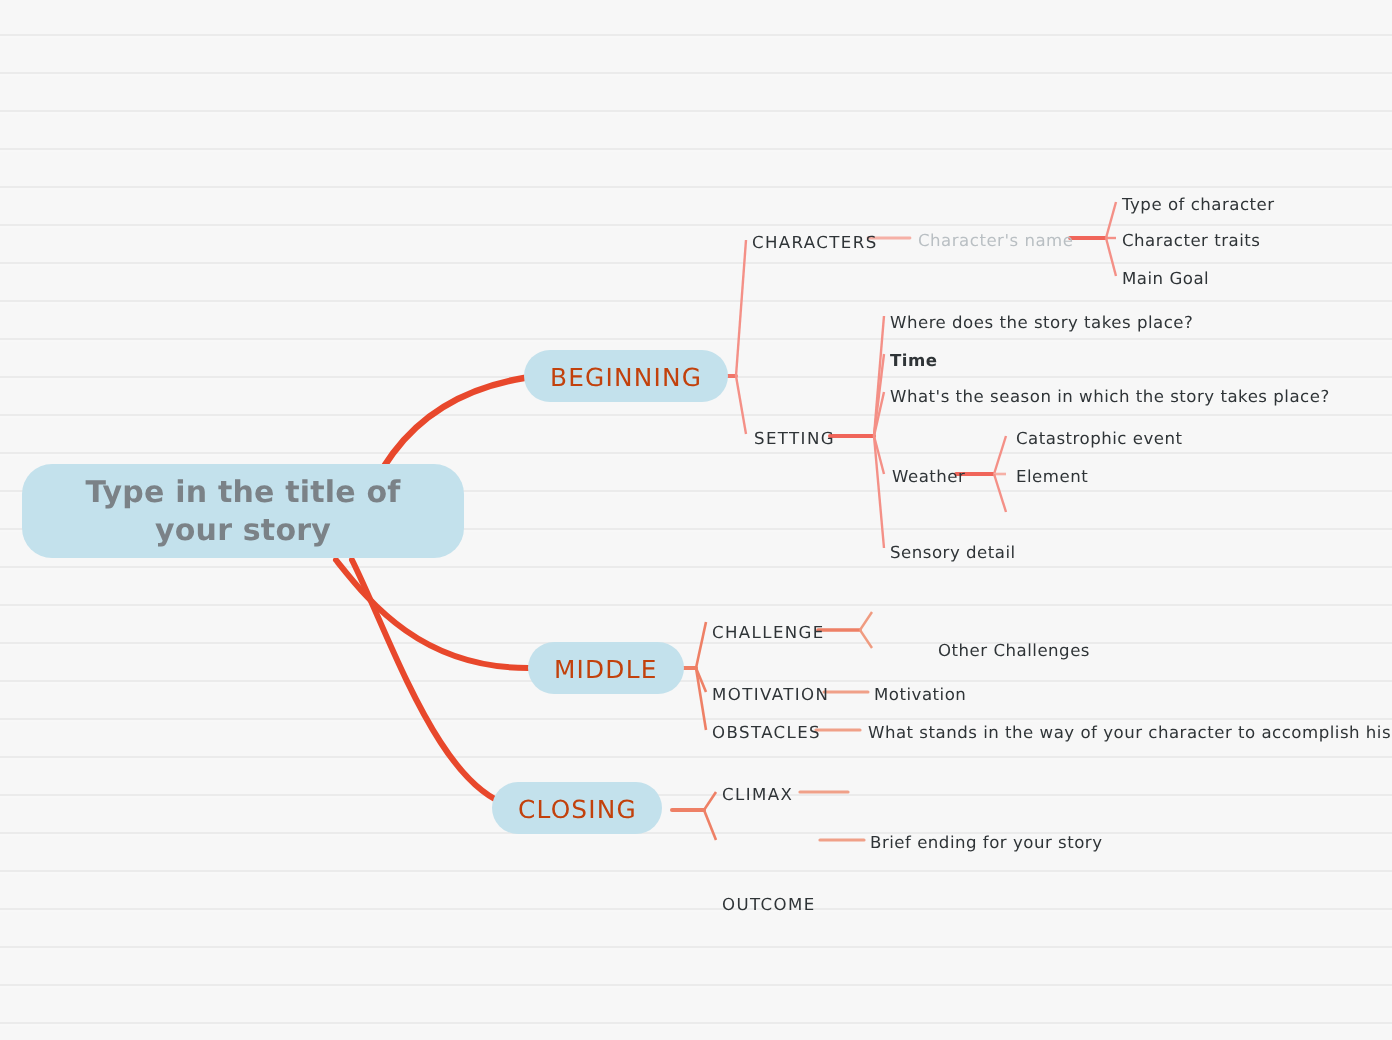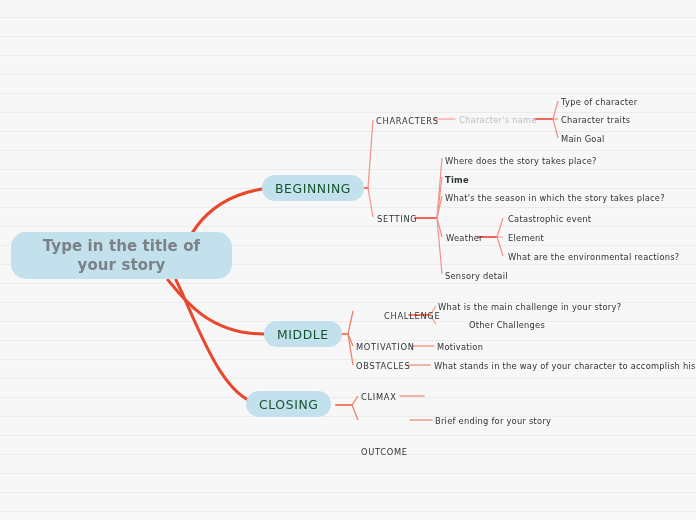--- a/index.html
+++ b/index.html
@@ -65,21 +65,21 @@
     letter-spacing: 0.1px;
   }
 
   .pill {
     background: #c3e1ec;
     border-radius: 14px;
     height: 26px;
     display: flex;
     align-items: center;
     justify-content: center;
-    color: #14532d;
+    color: #c2410c;
     font-size: 12.4px;
     letter-spacing: 0.6px;
     padding: 0 13px;
     white-space: nowrap;
   }
 
   #node-beginning { left: 262px; top: 175px; }
   #node-middle    { left: 264px; top: 321px; }
   #node-closing   { left: 246px; top: 391px; }
 
@@ -183,27 +183,25 @@
   <div class="lbl leaf" style="left:445px; top:175px;font-weight:bold;">Time</div>
 
   <div class="lbl leaf" style="left:445px; top:193px;">What's the season in which the story takes place?</div>
 
   <div class="lbl leaf" style="left:446px; top:233px;">Weather</div>
 
   <div class="lbl leaf" style="left:508px; top:214px;">Catastrophic event</div>
 
   <div class="lbl leaf" style="left:508px; top:233px;">Element</div>
 
-  <div class="lbl leaf" style="left:508px; top:252px;">What are the environmental reactions?</div>
 
   <div class="lbl leaf" style="left:445px; top:271px;">Sensory detail</div>
 
-  <div class="lbl cap" style="left:356px; top:311px;margin-left:28px;">CHALLENGE</div>
-
-  <div class="lbl leaf" style="left:438px; top:302px;">What is the main challenge in your story?</div>
+  <div class="lbl cap" style="left:356px; top:311px;">CHALLENGE</div>
+
 
   <div class="lbl leaf" style="left:438px; top:320px;padding-left:31px;">Other Challenges</div>
 
   <div class="lbl cap" style="left:356px; top:342px;">MOTIVATION</div>
 
   <div class="lbl leaf" style="left:437px; top:342px;">Motivation</div>
 
   <div class="lbl cap" style="left:356px; top:361px;">OBSTACLES</div>
 
   <div class="lbl leaf" style="left:434px; top:361px;">What stands in the way of your character to accomplish his goal?</div>

